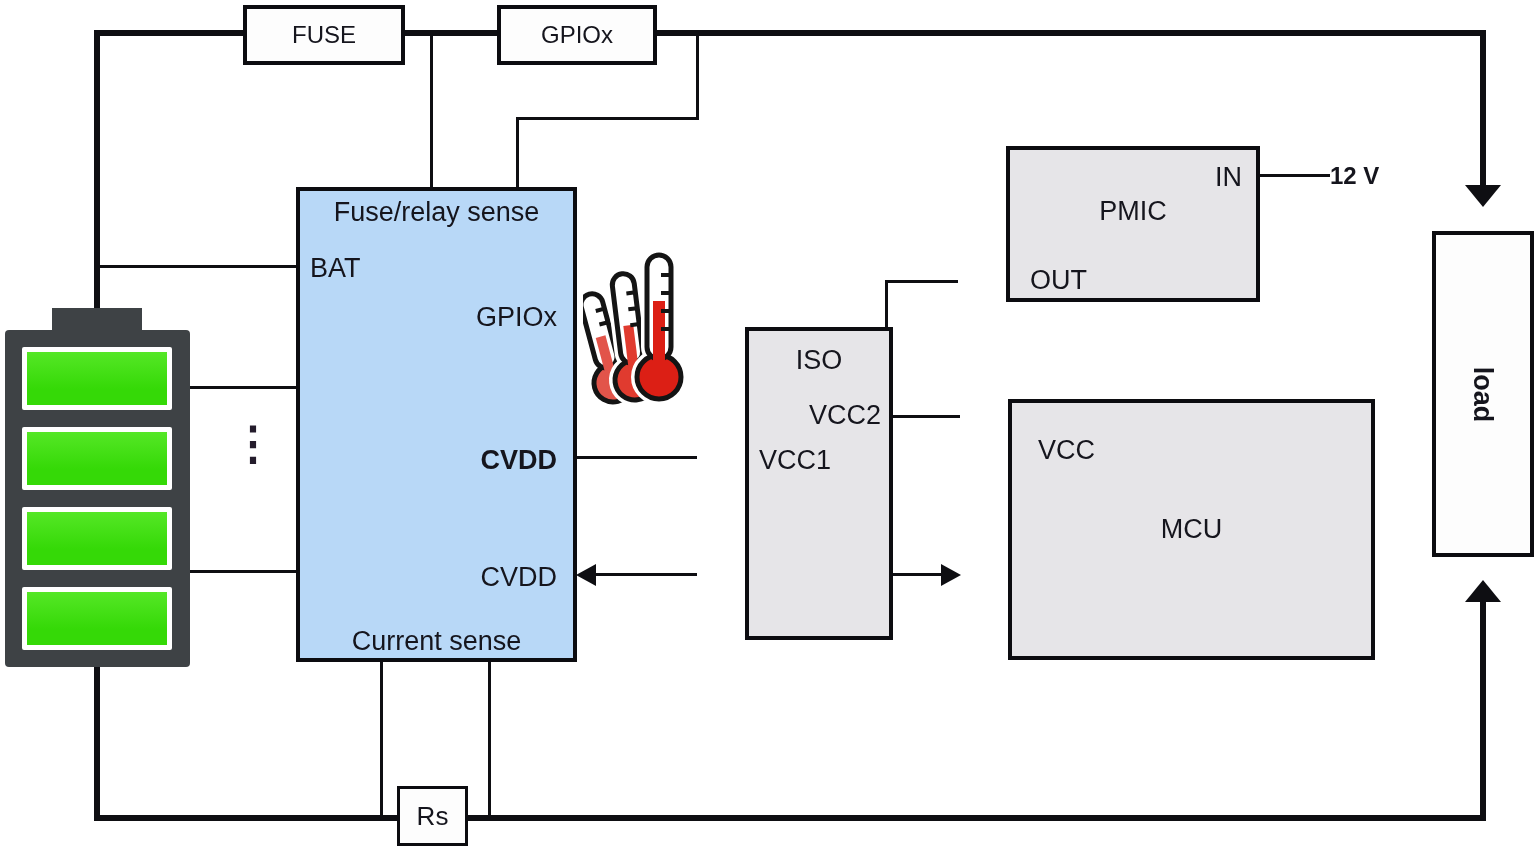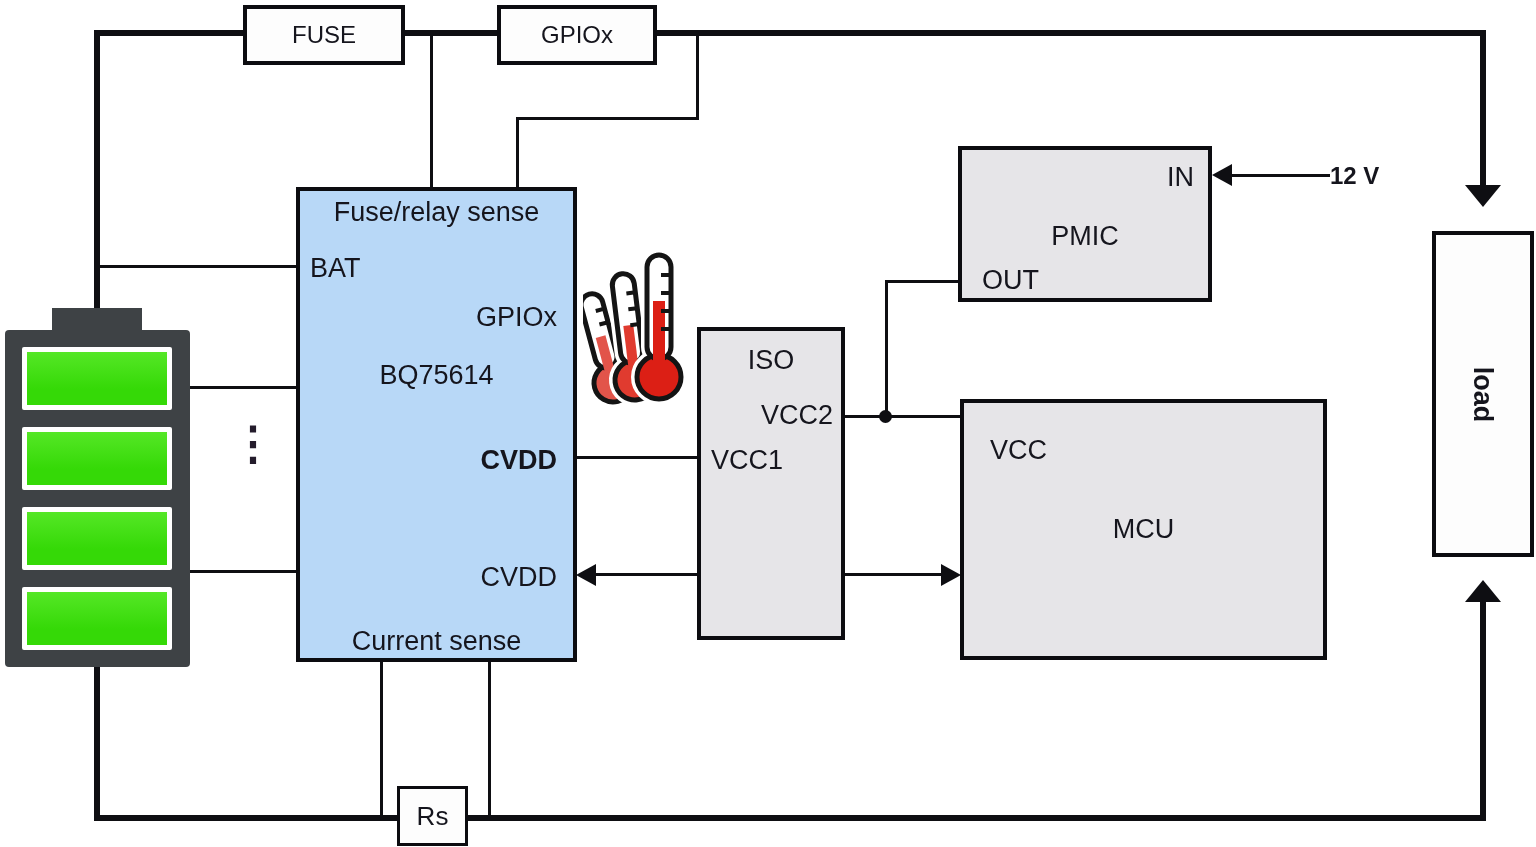--- a/index.html
+++ b/index.html
@@ -12,21 +12,21 @@
   
   .tri{position:absolute;width:0;height:0;}
   .tri-down{border-left:18px solid transparent;border-right:18px solid transparent;border-top:22px solid var(--wire,#0e0e12);}
   .tri-up{border-left:18px solid transparent;border-right:18px solid transparent;border-bottom:22px solid var(--wire,#0e0e12);}
   .tri-left{border-top:11px solid transparent;border-bottom:11px solid transparent;border-right:20px solid var(--wire,#0e0e12);}
   .tri-right{border-top:11px solid transparent;border-bottom:11px solid transparent;border-left:20px solid var(--wire,#0e0e12);}
   .dot{position:absolute;border-radius:50%;background:var(--wire,#0e0e12);}
   
   .box{position:absolute;box-sizing:border-box;border:4px solid var(--box-border,#0c0c10);background:#fdfdfd;}
   .box.blue{background:var(--bq-fill,#b8d8f7);border-width:4px;}
-  .box.gray{background:var(--box-gray,#e6e5e8);}
+  .box.gray{background:var(--box-gray,#e6e5e8);margin-left:48px;}
   .lbl{position:absolute;font-size:27px;line-height:30px;white-space:nowrap;}
   .center-h{left:0;right:0;text-align:center;}
   .flexc{display:flex;align-items:center;justify-content:center;font-size:24px;}
   .load-label{display:flex;align-items:center;justify-content:center;width:100%;height:100%;font-weight:bold;font-size:27px;}
   .load-label span{transform:rotate(90deg);}
   .bold{font-weight:bold;}
   
   .bat-dark{position:absolute;background:var(--battery-body,#3e4245);}
   .cell{position:absolute;left:17px;width:150px;height:63px;background:#fff;border-radius:2px;padding:0;}
   .cell .fill{position:absolute;left:5px;top:5px;right:5px;bottom:5px;
@@ -91,35 +91,34 @@
     <span>FUSE</span>
   </div>
   <div class="box flexc" style="left:497px;top:5px;width:160px;height:60px;">
     <span>GPIOx</span>
   </div>
 
   <div class="box blue" style="left:296px;top:187px;width:281px;height:475px;">
     <span class="lbl center-h" style="top:6px;">Fuse/relay sense</span>
     <span class="lbl" style="left:10px;top:62px;">BAT</span>
     <span class="lbl" style="right:16px;top:111px;">GPIOx</span>
-    <span class="lbl center-h" style="top:169px;">BQ75614</span>
     <span class="lbl" style="right:16px;top:254px;font-weight:bold;">CVDD</span>
     <span class="lbl" style="right:16px;top:371px;">CVDD</span>
     <span class="lbl center-h" style="top:435px;">Current sense</span>
   </div>
 
   <div class="box gray" style="left:697px;top:327px;width:148px;height:313px;text-decoration:underline;">
     <span class="lbl center-h" style="top:14px;">ISO</span>
     <span class="lbl" style="right:8px;top:69px;text-align:right;">VCC2</span>
     <span class="lbl" style="left:10px;top:114px;">VCC1</span>
   </div>
 
   <div class="box gray" style="left:958px;top:146px;width:254px;height:156px;">
     <span class="lbl" style="right:14px;top:12px;">IN</span>
-    <span class="lbl center-h" style="top:71px;">PMIC</span>
+    <span class="lbl center-h" style="top:46px;">PMIC</span>
     <span class="lbl" style="left:20px;top:115px;">OUT</span>
   </div>
   <span class="lbl bold" style="left:1330px;top:161px;font-size:24px;">12 V</span>
 
   <div class="box gray" style="left:960px;top:399px;width:367px;height:261px;">
     <span class="lbl" style="left:26px;top:32px;">VCC</span>
     <span class="lbl center-h" style="top:111px;">MCU</span>
   </div>
 
   <div class="box" style="left:1432px;top:231px;width:102px;height:326px;">

